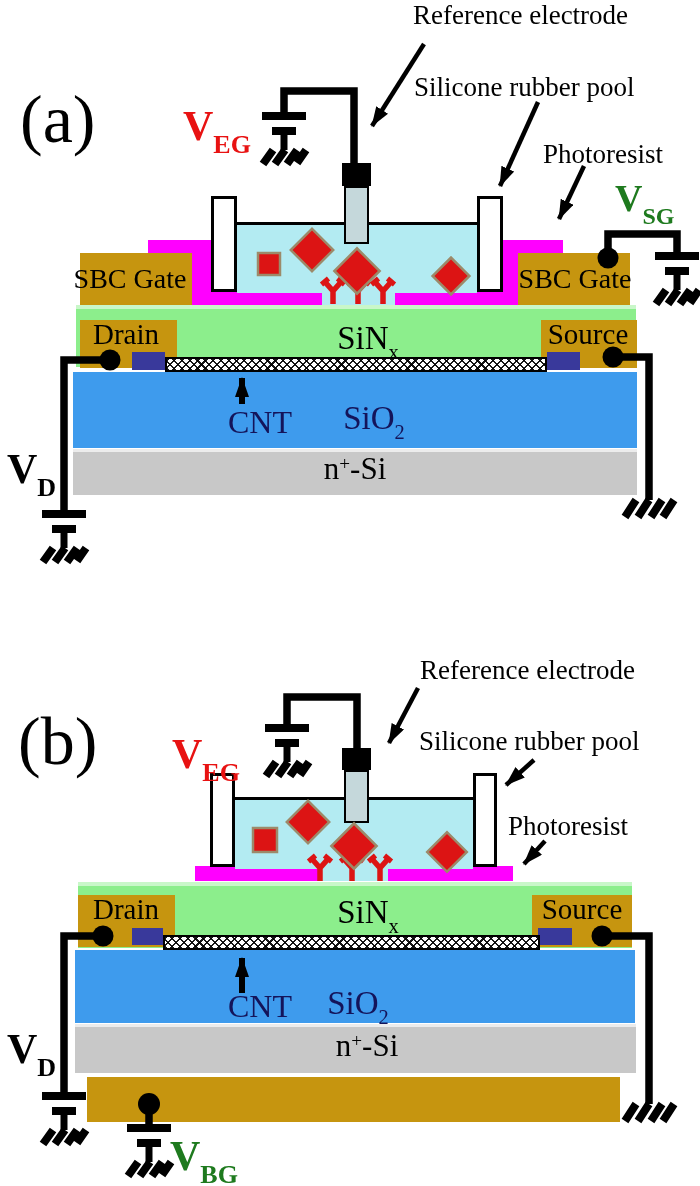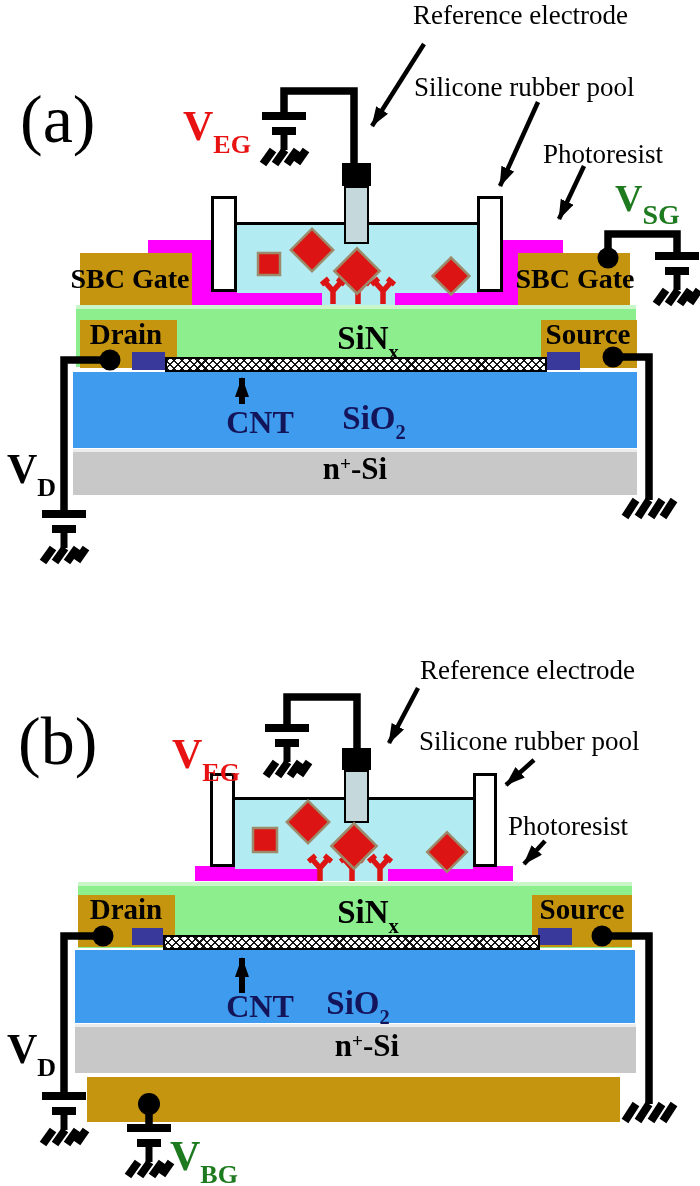--- a/index.html
+++ b/index.html
@@ -1,21 +1,21 @@
 <!DOCTYPE html>
 <html style="--gold: #C6950F; --magenta: #FF00FF; --liquid: #B3EBF2; --nitride: #8CEE8C; --nitride_top: #C9F7C9; --oxide: #3E9BED; --substrate: #C8C8C8; --contact: #39399B; --analyte: #DC1414; --analyte_outline: #9C8A6A; --electrode: #C5D8DB; --wire: #000000; --label_red: #E81212; --label_green: #1E7A1E; --label_navy: #14145A; --text: #000000;"><head>
 <meta charset="utf-8">
 <style>
   html,body{margin:0;padding:0;background:#fff;}
   #stage{position:relative;width:700px;height:1186px;background:#fff;overflow:hidden;
          font-family:"Liberation Serif","DejaVu Serif",serif;}
   .abs{position:absolute;}
   .panel{position:absolute;left:0;top:0;width:700px;height:1186px;}
   .lbl{position:absolute;white-space:nowrap;color:var(--text);z-index:60;line-height:1.05;}
-  .ctr{transform:translateX(-50%);font-weight:bold;}
+  .ctr{transform:translateX(-50%);}
   .mag{background:var(--magenta);}
   .liquid{background:var(--liquid);border-top:3px solid #000;}
   .notch{background:var(--liquid);}
   .wall{background:#fff;border:3px solid #000;box-sizing:border-box;}
   .gold{background:var(--gold);}
   .nitride{background:var(--nitride);border-top:4px solid var(--nitride_top);box-sizing:border-box;}
   .oxide{background:var(--oxide);}
   .substrate{background:var(--substrate);border-top:3px solid #ECECEC;box-sizing:border-box;}
   .contact{background:var(--contact);}
   .hatch{box-sizing:border-box;border:2px solid #000;background-color:#fff;
@@ -54,21 +54,21 @@
     <div class="abs contact" style="left:547px;top:352px;width:33px;height:18px;"></div>
     <div class="abs hatch" style="left:165px;top:357px;width:382px;height:15px;"></div>
     <div class="abs oxide" style="left:73px;top:372px;width:564px;height:76px;"></div>
     <div class="abs substrate" style="left:73px;top:449px;width:564px;height:46px;"></div>
 
     <div class="lbl" style="left:20px;top:84px;font-size:68px;">(a)</div>
     <div class="lbl" style="left:413px;top:1px;font-size:27px;">Reference electrode</div>
     <div class="lbl" style="left:414px;top:73px;font-size:27px;">Silicone rubber pool</div>
     <div class="lbl" style="left:543px;top:140px;font-size:27px;">Photoresist</div>
     <div class="lbl vlbl" style="left:183px;top:104px;color:var(--label_red);"><span class="vmain">V</span><span class="vsub">EG</span></div>
-    <div class="lbl vlbl" style="left:615px;top:179px;color:var(--label_green);"><span class="vmain" style="font-size:38px;">V</span><span class="vsub" style="font-size:28px;">SG</span></div>
+    <div class="lbl vlbl" style="left:615px;top:179px;color:var(--label_green);"><span class="vmain" style="font-size:38px;">V</span><span class="vsub" style="font-size:24px;">SG</span></div>
     <div class="lbl vlbl" style="left:7px;top:447px;"><span class="vmain">V</span><span class="vsub">D</span></div>
     <div class="lbl ctr" style="left:130px;top:264px;font-size:28px;">SBC Gate</div>
     <div class="lbl ctr" style="left:575px;top:264px;font-size:28px;">SBC Gate</div>
     <div class="lbl ctr" style="left:126px;top:319px;font-size:29px;">Drain</div>
     <div class="lbl ctr" style="left:588px;top:319px;font-size:29px;">Source</div>
     <div class="lbl ctr" style="left:368px;top:321px;font-size:33px;"><span>SiN</span><span class="sub">x</span></div>
     <div class="lbl ctr" style="left:260px;top:406px;font-size:32px;color:var(--label_navy);">CNT</div>
     <div class="lbl ctr" style="left:374px;top:401px;font-size:33px;color:var(--label_navy);"><span>SiO</span><span class="sub">2</span></div>
     <div class="lbl ctr" style="left:355px;top:453px;font-size:31px;"><span>n</span><span class="sup">+</span><span>-Si</span></div>
   </div>

